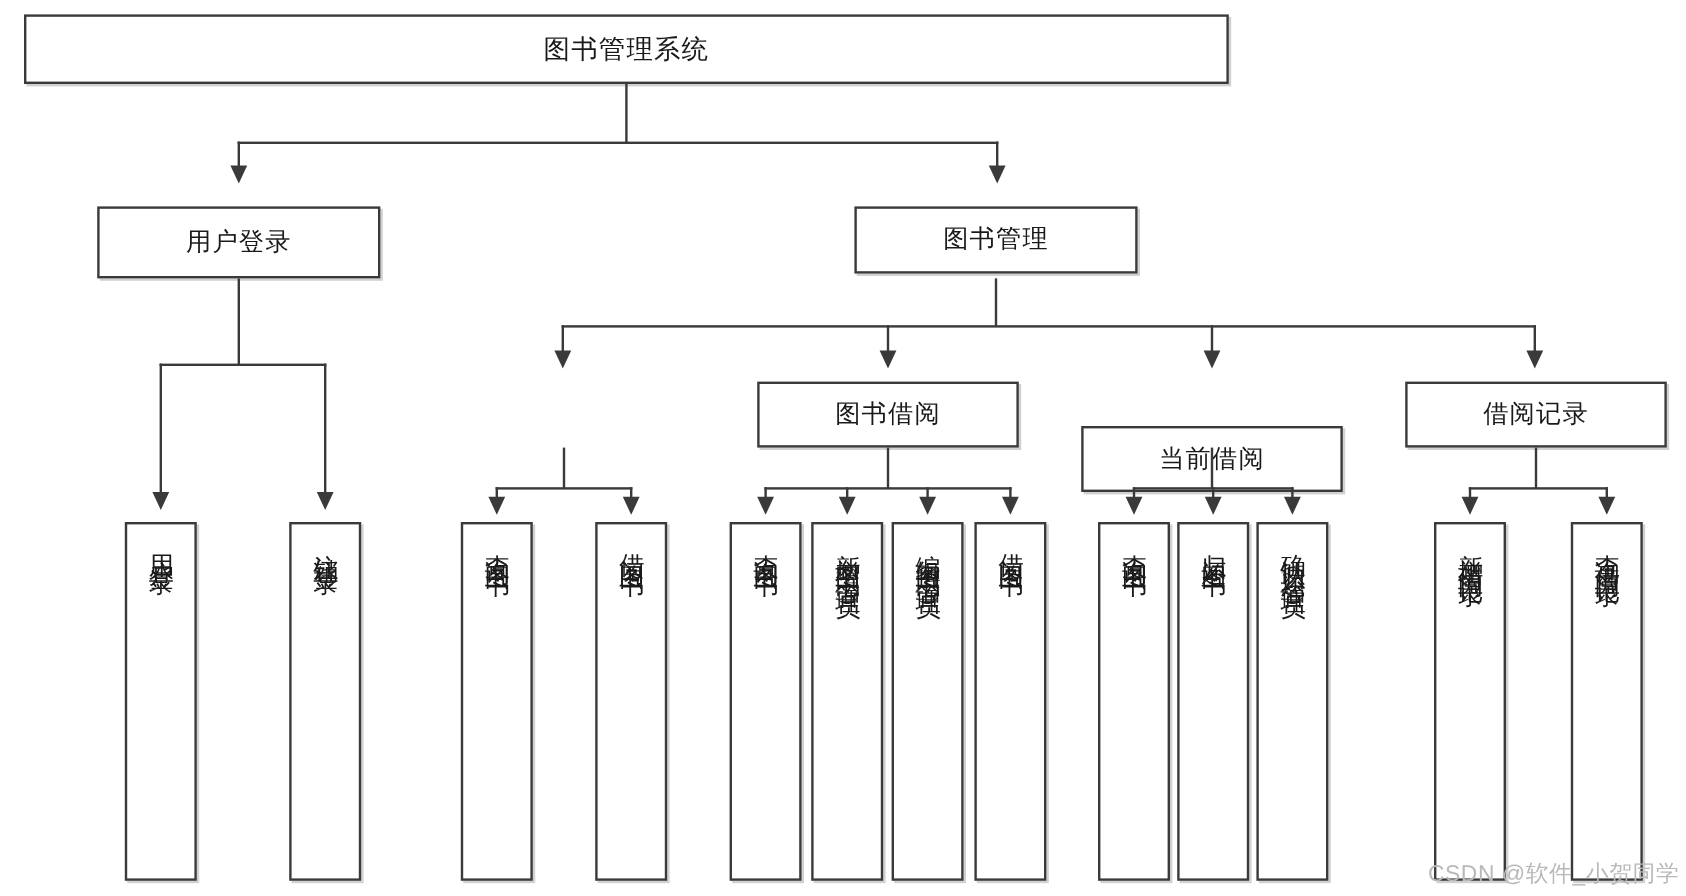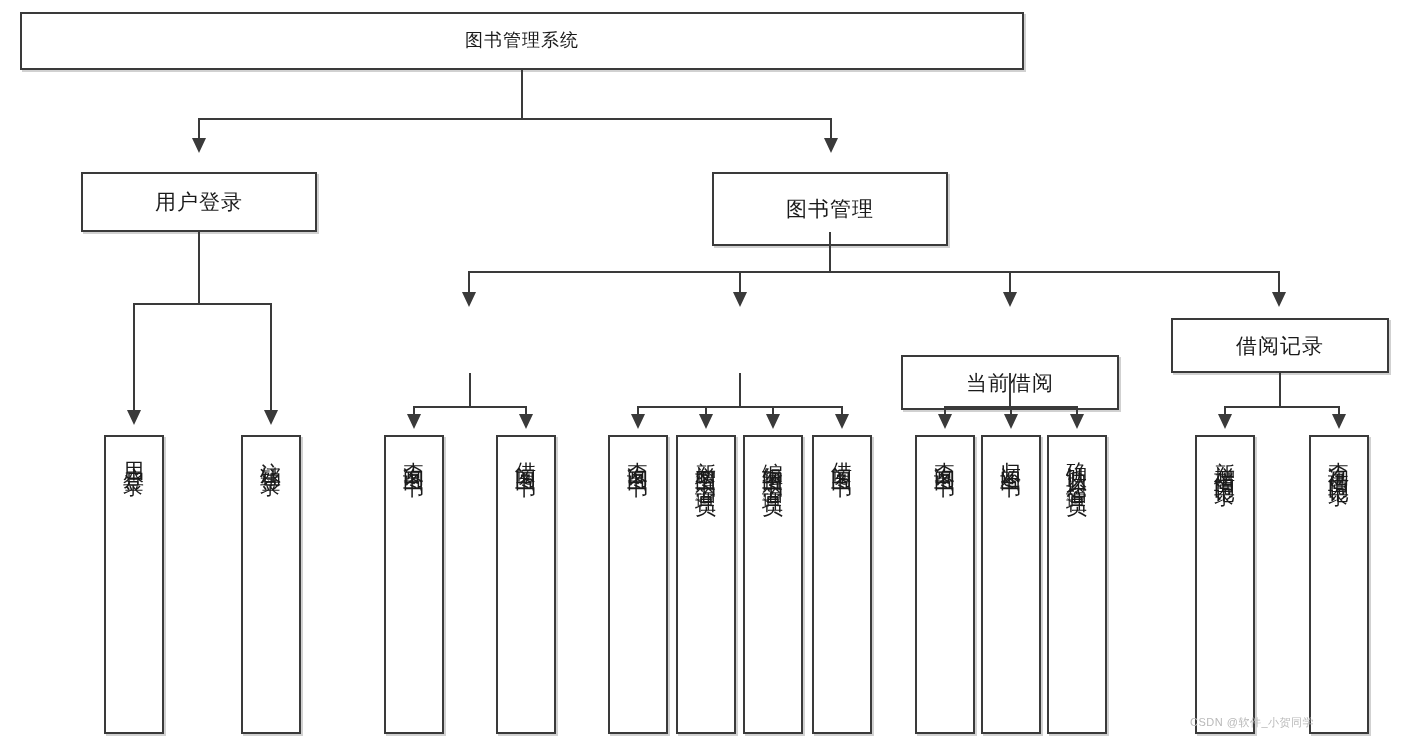--- a/index.html
+++ b/index.html
@@ -25,21 +25,21 @@
     align-items:center;
     justify-content:center;
     color:#1a1a1a;
     letter-spacing:1px;
   }
   .node.h{            
     font-size:21px;
     line-height:1.2;
     white-space:nowrap;
   }
-  .node.root{ font-size:18px; }
+  .node.root{ font-size:22px; }
   
   .node.v{
     font-size:21px;
     padding-top:8px;
     padding-bottom:8px;
     align-items:flex-start;
     justify-content:center;
   }
   .vtext{
     writing-mode:vertical-rl;
@@ -59,21 +59,21 @@
   .arrow{
     position:absolute;
     width:0;height:0;
     border-left:7px solid transparent;
     border-right:7px solid transparent;
     border-top:15px solid #3a3a3a;
   }
   
   #watermark{
     position:absolute;
-    font-size:11px;
+    font-size:19px;
     color:#b9b9b9;
     white-space:nowrap;
     letter-spacing:0.5px;
     pointer-events:none;
   }
 </style>
 </head>
 <body>
 
 <div id="canvas">
@@ -87,21 +87,21 @@
   <div class="hline" style="left:198px;top:118px;width:634px;height:2px;"></div>
 
   <div class="vline" style="left:198px;top:118px;width:2px;height:23px;"></div>
   <div class="arrow" style="left:192px;top:138px;"></div>
   <div class="vline" style="left:830px;top:118px;width:2px;height:23px;"></div>
   <div class="arrow" style="left:824px;top:138px;"></div>
 
   <div class="node h" style="left:81px;top:172px;width:236px;height:60px;">
     <span>用户登录</span>
   </div>
-  <div class="node h" style="left:712px;top:172px;width:236px;height:74px;">
+  <div class="node h" style="left:712px;top:172px;width:236px;height:56px;">
     <span>图书管理</span>
   </div>
 
   <div class="vline" style="left:198px;top:232px;width:2px;height:72px;"></div>
   <div class="hline" style="left:133px;top:303px;width:139px;height:2px;"></div>
   <div class="vline" style="left:133px;top:303px;width:2px;height:110px;"></div>
   <div class="arrow" style="left:127px;top:410px;"></div>
   <div class="vline" style="left:270px;top:303px;width:2px;height:110px;"></div>
   <div class="arrow" style="left:264px;top:410px;"></div>
 
@@ -113,20 +113,23 @@
 
   <div class="vline" style="left:739px;top:271px;width:2px;height:24px;"></div>
   <div class="arrow" style="left:733px;top:292px;"></div>
 
   <div class="vline" style="left:1009px;top:271px;width:2px;height:24px;"></div>
   <div class="arrow" style="left:1003px;top:292px;"></div>
 
   <div class="vline" style="left:1278px;top:271px;width:2px;height:24px;"></div>
   <div class="arrow" style="left:1272px;top:292px;"></div>
 
+  <div class="node h" style="left:631px;top:318px;width:218px;height:55px;">
+    <span>图书借阅</span>
+  </div>
   <div class="node h" style="left:901px;top:318px;width:218px;height:55px;margin-top:37px;">
     <span>当前借阅</span>
   </div>
   <div class="node h" style="left:1171px;top:318px;width:218px;height:55px;">
     <span>借阅记录</span>
   </div>
 
   <div class="vline" style="left:469px;top:373px;width:2px;height:34px;"></div>
   <div class="hline" style="left:413px;top:406px;width:114px;height:2px;"></div>
   <div class="vline" style="left:413px;top:406px;width:2px;height:10px;"></div>

